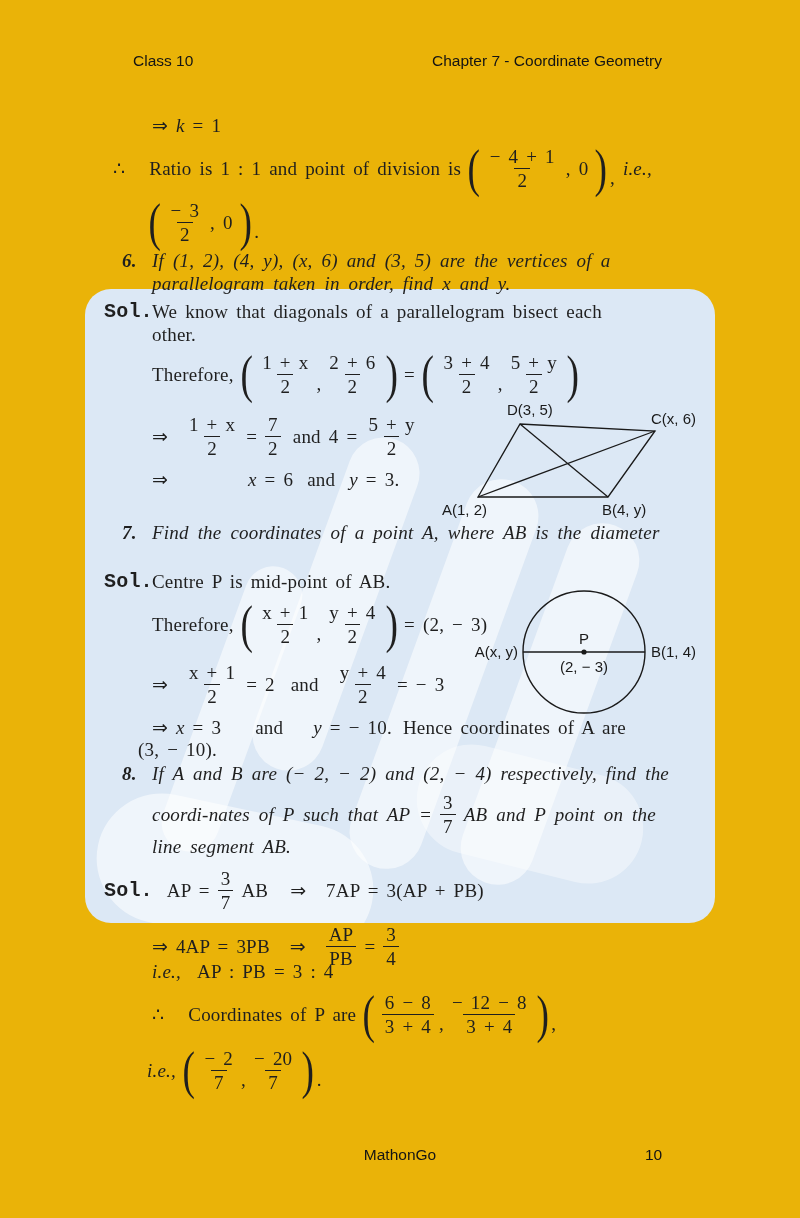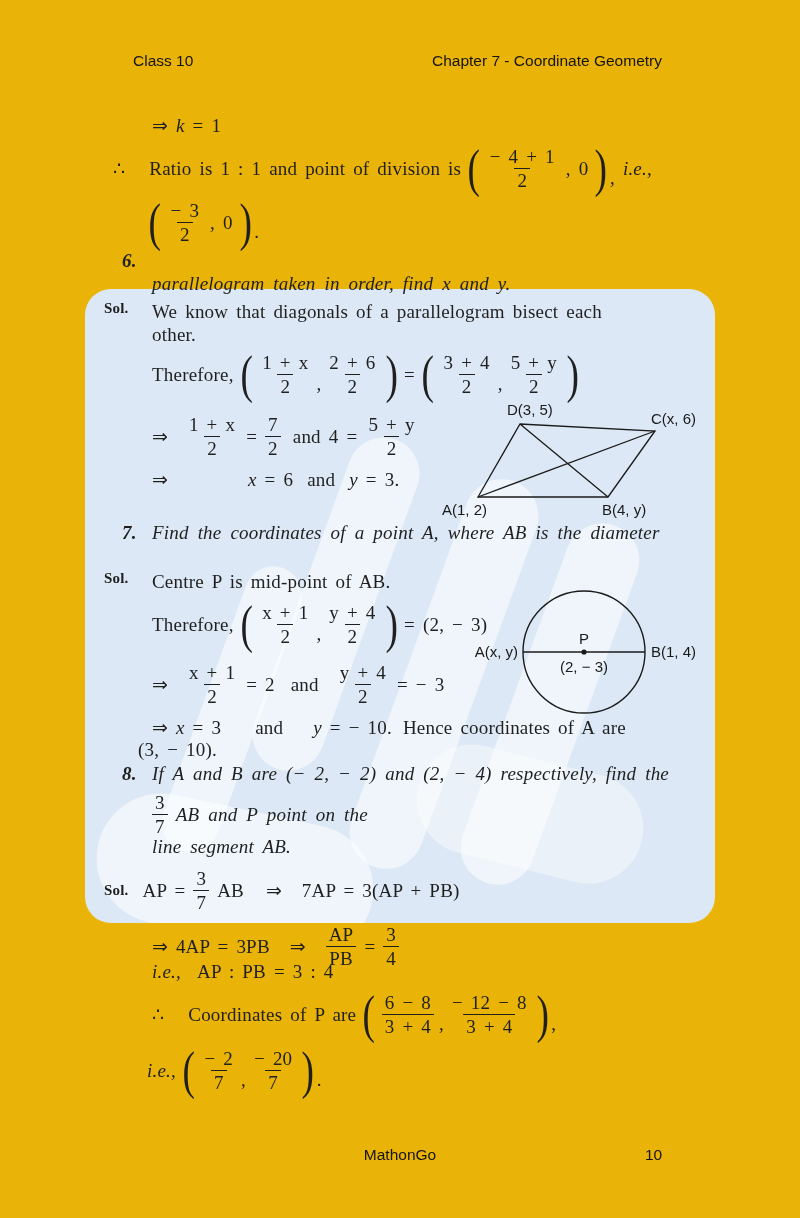--- a/index.html
+++ b/index.html
@@ -19,21 +19,21 @@
   }
   
   .row {
     position:absolute; display:flex; align-items:center; gap:8px;
     font-size:19px; white-space:nowrap; word-spacing:3px; letter-spacing:0.2px;
   }
   .txt { display:inline-block; }
   .it  { font-style:italic; }
   .bold{ font-weight:bold; }
   .qrow { font-style:italic; word-spacing:4px; }
-  .sol  { font-weight:bold; font-size:15px; }
+  .sol  { font-weight:bold; font-size:20px;font-family:Liberation Mono, monospace; }
   .frac { display:inline-flex; flex-direction:column; align-items:center; line-height:1.12; }
   .frac .num { padding:0 3px 1px; }
   .frac .den { border-top:1.4px solid #1f1f1f; padding:1px 3px 0; }
   .bp { font-size:52px; line-height:42px; font-weight:400; display:inline-block;
         transform:scaleX(0.72); margin:0 -4px; }
   .cm { transform:translateY(9px); }
   .arr { letter-spacing:0; }
   .hdr { position:absolute; font-family:"Liberation Sans", sans-serif; font-size:15.5px; color:#141414; }
   svg text { font-family:"Liberation Sans", sans-serif; font-size:15px; fill:#1a1a1a; }
 </style>
@@ -81,20 +81,23 @@
       <span class="den">2</span>
     </span>
     <span class="txt">, 0</span>
     <span class="bp">)</span>
     <span class="cm" style="margin-left:-4px;">.</span>
   </div>
 
   <div class="row qrow bold" style="left:122px; top:250px;">
     <span>6.</span>
   </div>
+  <div class="row qrow" style="left:152px; top:250px;">
+    <span>If (1, 2), (4, y), (x, 6) and (3, 5) are the vertices of a</span>
+  </div>
   <div class="row qrow" style="left:152px; top:273px;">
     <span>parallelogram taken in order, find x and y.</span>
   </div>
 
   <div class="row sol" style="left:104px; top:300px;">
     <span>Sol.</span>
   </div>
   <div class="row" style="left:152px; top:301px;">
     <span>We know that diagonals of a parallelogram bisect each</span>
   </div>
@@ -235,20 +238,21 @@
     <text x="181" y="72">B(1, 4)</text>
   </svg>
 
   <div class="row qrow bold" style="left:122px; top:763px;">
     <span>8.</span>
   </div>
   <div class="row qrow" style="left:152px; top:763px;">
     <span>If A and B are (− 2, − 2) and (2, − 4) respectively, find the</span>
   </div>
   <div class="row qrow" style="left:152px; top:792px;">
+    <span>coordi-nates of P such that AP =</span>
     <span class="frac" style="font-style:normal;">
         <span class="num">3</span>
         <span class="den">7</span>
       </span>
     <span>AB and P point on the</span>
   </div>
   <div class="row qrow" style="left:152px; top:836px;">
     <span>line segment AB.</span>
   </div>
 

